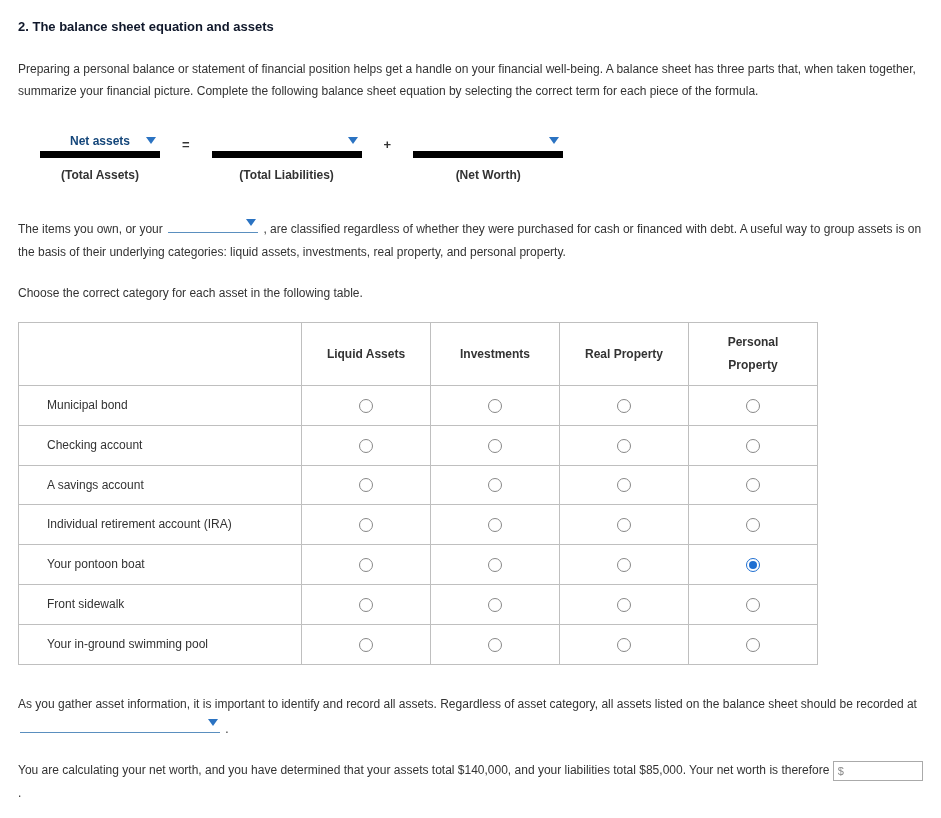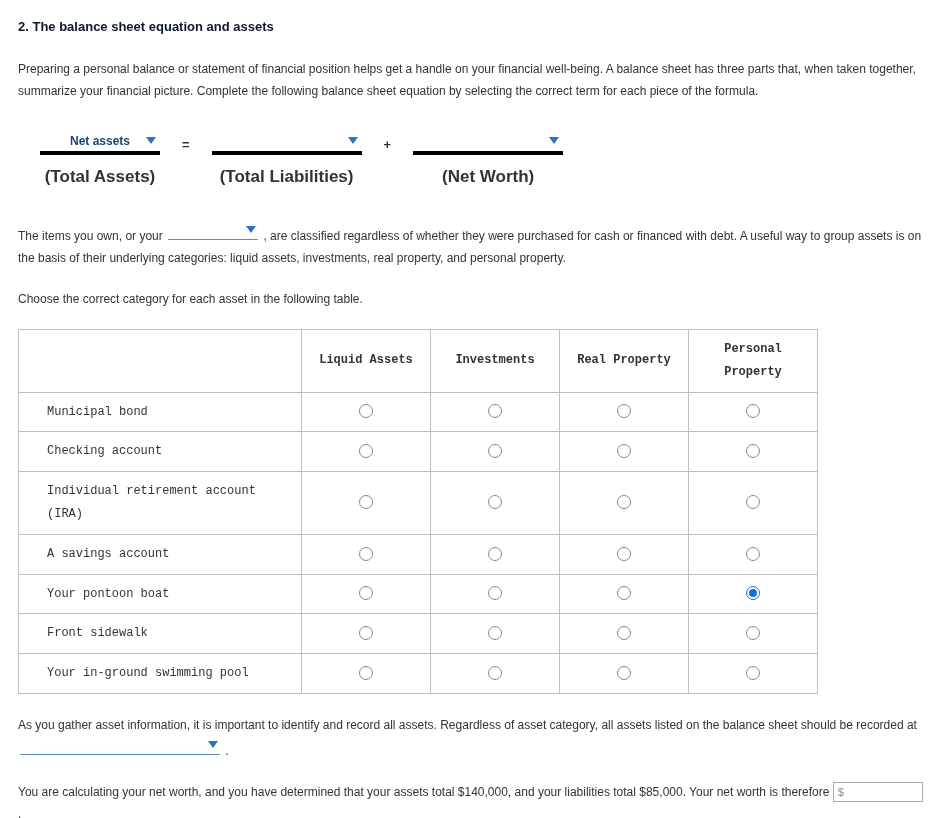--- a/index.html
+++ b/index.html
@@ -28,21 +28,21 @@
     align-items: flex-start;
     margin: 28px 0 28px 22px;
     gap: 18px;
   }
   .eq-col {
     display: flex;
     flex-direction: column;
     align-items: center;
   }
   .eq-dropdown {
-    border-bottom: 4px solid #000000;
+    border-bottom: 7px solid #000000;
     min-width: 120px;
     height: 20px;
     color: #14467a;
     font-weight: bold;
     display: flex;
     align-items: center;
     justify-content: center;
     position: relative;
     cursor: pointer;
   }
@@ -56,21 +56,21 @@
   }
   .caret-svg {
     width: 10px;
     height: 8px;
     display: block;
   }
   .eq-label {
     margin-top: 6px;
     font-weight: bold;
     color: #333;
-    font-size: 17px;
+    font-size: 12px;
   }
   .eq-sign {
     font-weight: bold;
     font-size: 13px;
     margin-top: 2px;
     padding: 0 4px;
   }
   .inline-dropdown {
     display: inline-flex;
     align-items: center;
@@ -85,22 +85,21 @@
   .inline-dropdown.wide {
     min-width: 200px;
   }
   .inline-caret {
     position: absolute;
     right: 2px;
     top: 4px;
   }
   table.asset-table {
     border-collapse: collapse;
-    margin: 12px 0 20px 0;
-    font-family: Liberation Mono, monospace;
+    margin: 12px 0 28px 0;
   }
   table.asset-table th, table.asset-table td {
     border: 1px solid #bfbfbf;
     padding: 8px 14px;
     font-size: 12px;
     text-align: left;
   }
   table.asset-table th {
     font-weight: bold;
     text-align: center;
@@ -235,28 +234,28 @@
         <td class="radio-cell"><span class="radio"></span></td>
       </tr>
       <tr>
         <td class="label-cell">Checking account</td>
         <td class="radio-cell"><span class="radio"></span></td>
         <td class="radio-cell"><span class="radio"></span></td>
         <td class="radio-cell"><span class="radio"></span></td>
         <td class="radio-cell"><span class="radio"></span></td>
       </tr>
       <tr>
+        <td class="label-cell">A savings account</td>
+        <td class="radio-cell"><span class="radio"></span></td>
+        <td class="radio-cell"><span class="radio"></span></td>
+        <td class="radio-cell"><span class="radio"></span></td>
+        <td class="radio-cell"><span class="radio"></span></td>
+      </tr>
+      <tr>
         <td class="label-cell">Individual retirement account (IRA)</td>
-        <td class="radio-cell"><span class="radio"></span></td>
-        <td class="radio-cell"><span class="radio"></span></td>
-        <td class="radio-cell"><span class="radio"></span></td>
-        <td class="radio-cell"><span class="radio"></span></td>
-      </tr>
-      <tr>
-        <td class="label-cell">A savings account</td>
         <td class="radio-cell"><span class="radio"></span></td>
         <td class="radio-cell"><span class="radio"></span></td>
         <td class="radio-cell"><span class="radio"></span></td>
         <td class="radio-cell"><span class="radio"></span></td>
       </tr>
       <tr>
         <td class="label-cell">Your pontoon boat</td>
         <td class="radio-cell"><span class="radio"></span></td>
         <td class="radio-cell"><span class="radio"></span></td>
         <td class="radio-cell"><span class="radio"></span></td>

